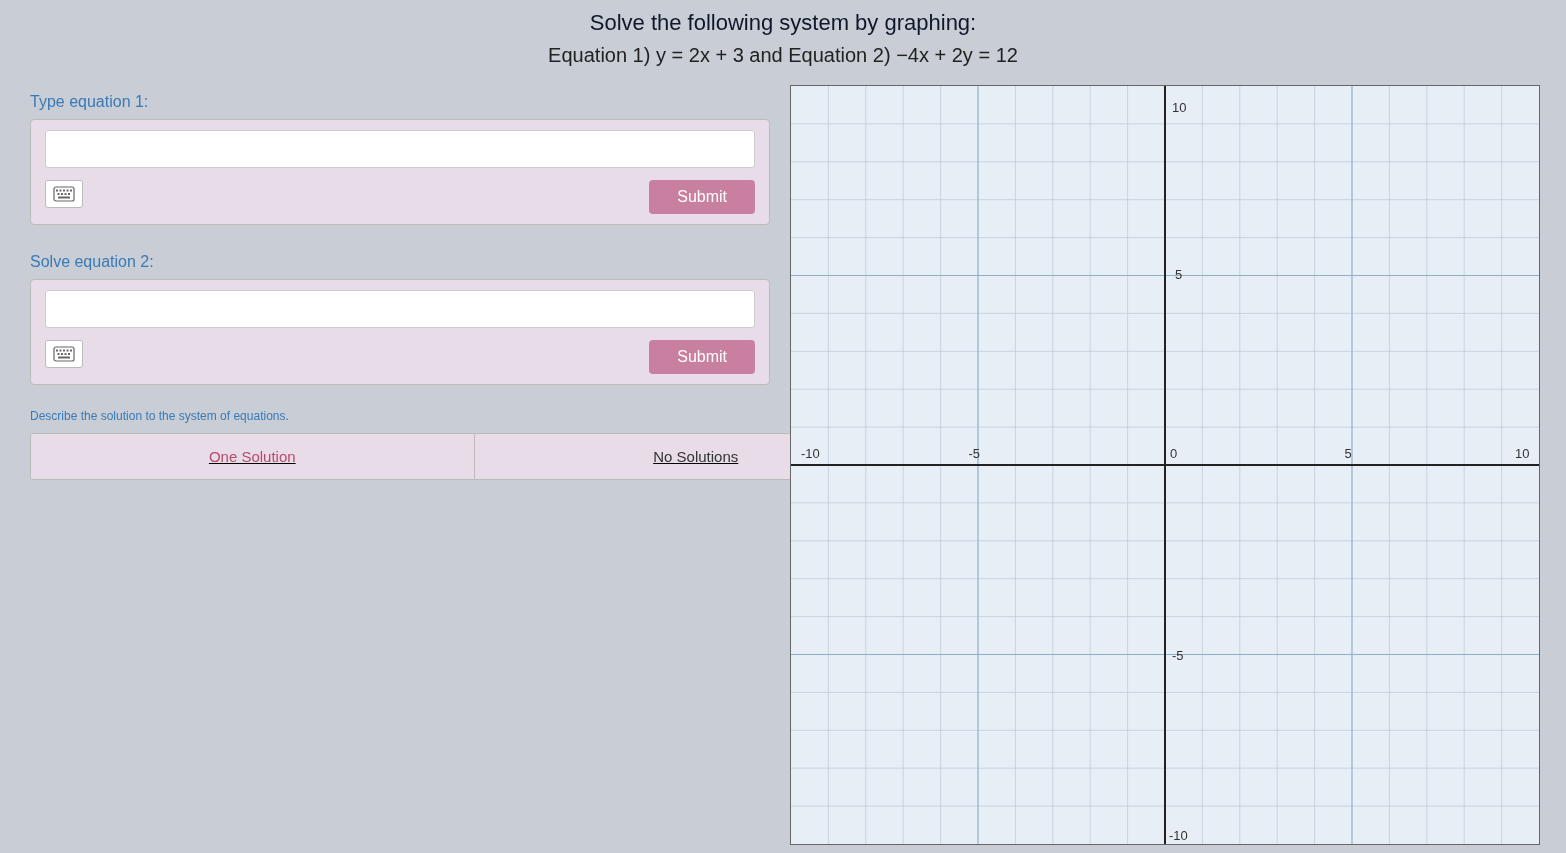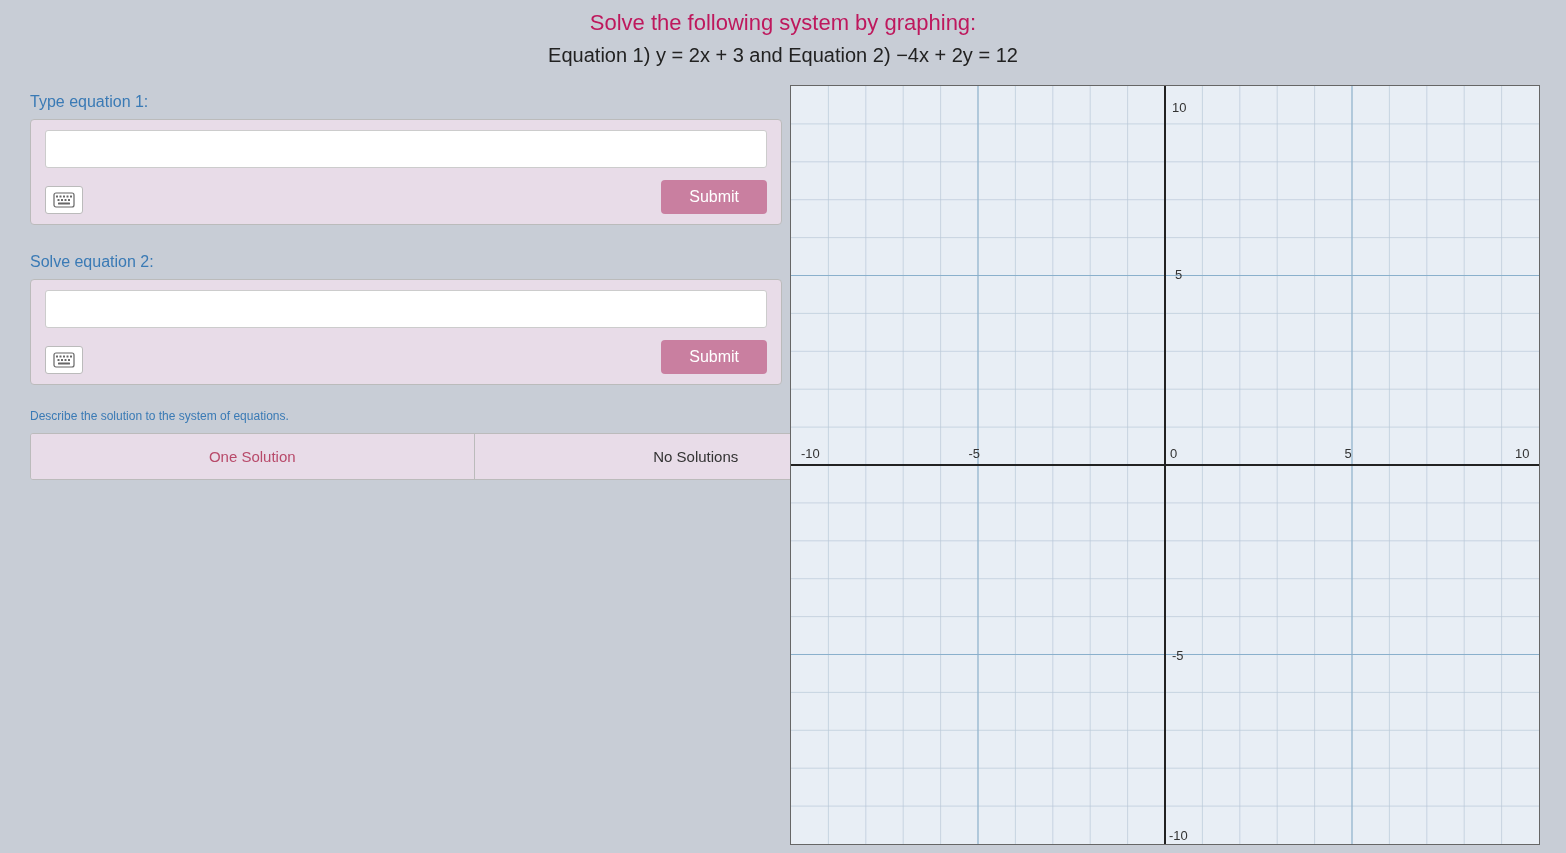--- a/index.html
+++ b/index.html
@@ -11,21 +11,21 @@
       overflow: hidden;
     }
     .page {
       display: flex;
       flex-direction: column;
       align-items: center;
       padding: 10px 30px 20px 30px;
     }
     .title-row {
       font-size: 22px;
-      color: #be185d;
+      color: #0f172a;
       margin-bottom: 8px;
       text-align: center;
     }
     .equations-row {
       font-size: 20px;
       color: #222;
       margin-bottom: 18px;
       text-align: left;
     }
     .main-content {
@@ -34,21 +34,21 @@
       gap: 0px;
       width: 100%;
       align-items: flex-start;
     }
     .left-panel {
       width: 760px;
       min-width: 760px;
       display: flex;
       flex-direction: column;
       gap: 0px;
-      padding-right: 8px;
+      padding-right: 20px;
     }
     .eq-label {
       font-size: 16px;
       color: #3a7ab5;
       margin-bottom: 8px;
       margin-top: 8px;
     }
     .eq-box {
       background: #e8dce8;
       border: 1px solid #bbb;
@@ -62,21 +62,21 @@
     .eq-input-area {
       background: #fff;
       border: 1px solid #ccc;
       border-radius: 3px;
       height: 38px;
       width: 100%;
     }
     .eq-row-bottom {
       display: flex;
       flex-direction: row;
-      align-items: flex-end;
+      align-items: flex-start;
       justify-content: space-between;
       margin-top: 4px;
     }
     .keyboard-icon {
       width: 38px;
       height: 28px;
       background: #fff;
       border: 1px solid #bbb;
       border-radius: 3px;
       display: flex;
@@ -102,20 +102,21 @@
     }
     .solution-buttons {
       display: flex;
       flex-direction: row;
       gap: 0px;
       border: 1px solid #bbb;
       border-radius: 3px;
       overflow: hidden;
       background: #e8dce8;
       width: 888px;
+      text-decoration: underline;
     }
     .sol-btn {
       flex: 1;
       background: #e8dce8;
       border: none;
       border-right: 1px solid #bbb;
       padding: 14px 10px;
       font-size: 15px;
       cursor: pointer;
       text-align: center;

